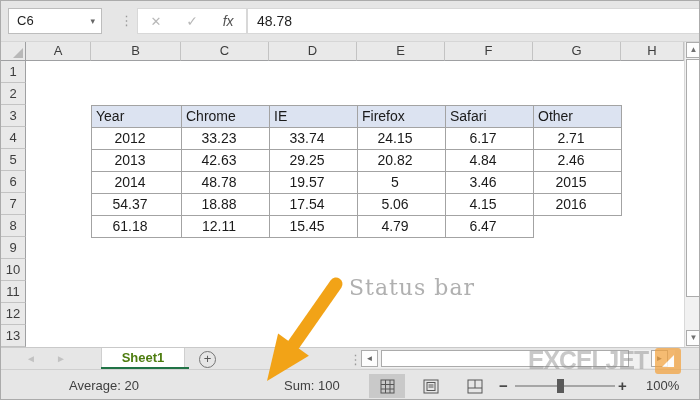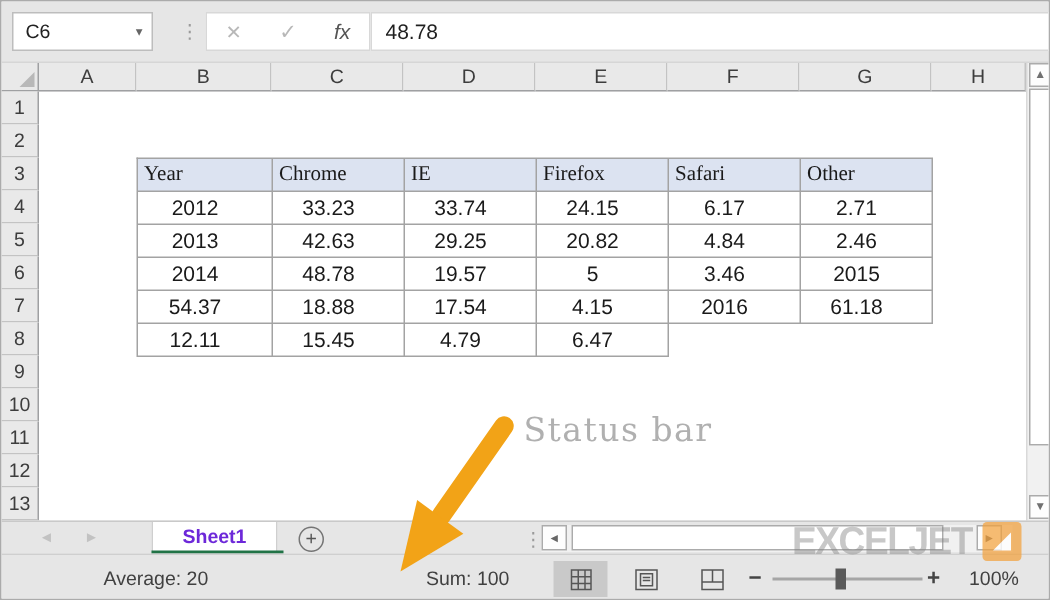--- a/index.html
+++ b/index.html
@@ -38,36 +38,36 @@
   .rowheads { position:absolute; left:0; top:60px; width:25px; }
   .rowh { width:25px; height:22px; background:#E9E9E9; border-right:1px solid #9FA0A2;
     border-bottom:1px solid #C3C3C3; font-size:13px; color:#3D3D3D;
     text-align:center; line-height:21px; }
   
   .xl-table { position:absolute; left:90px; top:104px; display:grid;
     grid-template-columns:90px 88px 88px 88px 88px 88px;
     border-top:1px solid #A3A3A3; border-left:1px solid #A3A3A3; background:#fff; }
   .tcell { height:22px; border-right:1px solid #A3A3A3; border-bottom:1px solid #A3A3A3;
     font-size:14px; color:#1a1a1a; line-height:21px; }
-  .tcell.th { background:#DCE3F1; padding-left:4px;font-family:Liberation Serif, serif; }
+  .tcell.th { background:#DCE3F1; padding-left:4px; }
   .tcell.num { text-align:center; padding-right:13px; }
   
   .vscroll { position:absolute; left:683px; top:41px; width:17px; height:305px;
     background:#F1F1F1; border-left:1px solid #D9D9D9; }
   .vs-btn { position:absolute; left:1px; width:15px; height:16px; background:#FDFDFD;
     border:1px solid #ABABAB; color:#707070; font-size:8px; text-align:center; line-height:14px; }
   .vs-thumb { position:absolute; left:1px; top:17px; width:15px; height:238px;
     background:#FFF; border:1px solid #ABABAB; }
   
   .tabbar { position:absolute; left:0; top:346px; width:700px; height:22px;
     background:#E6E6E6; border-top:1px solid #C9C9C9; }
   .tnav { position:absolute; top:5px; font-size:10px; color:#C2C2C2; }
   .sheettab { position:absolute; left:100px; top:0; width:84px; height:22px;
     background:#fff; border-left:1px solid #CFCFCF; border-right:1px solid #CFCFCF;
-    text-align:center; font-size:13px; font-weight:bold; color:#6d28d9; line-height:20px; }
+    text-align:center; font-size:13px; font-weight:bold; color:#4d7c0f; line-height:20px; }
   .sheettab .bar { position:absolute; left:-1px; bottom:0; width:88px; height:3px; background:#217346; }
   .addsheet { position:absolute; left:198px; top:3px; width:17px; height:17px;
     border:1px solid #757575; border-radius:50%; color:#565656; font-size:13px;
     text-align:center; line-height:14px; }
   .hscroll { position:absolute; left:360px; top:2px; width:314px; height:18px; background:#F1F1F1; }
   .hs-btn { position:absolute; top:0; width:17px; height:17px; background:#FDFDFD;
     border:1px solid #ABABAB; color:#666; font-size:8px; text-align:center; line-height:15px; }
   .hs-thumb { position:absolute; left:20px; top:0; width:248px; height:17px;
     background:#FFF; border:1px solid #ABABAB; }
   
@@ -163,20 +163,21 @@
       <div class="tcell num">2.46</div>
       <div class="tcell num">2014</div>
       <div class="tcell num">48.78</div>
       <div class="tcell num">19.57</div>
       <div class="tcell num">5</div>
       <div class="tcell num">3.46</div>
       <div class="tcell num">2015</div>
       <div class="tcell num">54.37</div>
       <div class="tcell num">18.88</div>
       <div class="tcell num">17.54</div>
+      <div class="tcell num">5.06</div>
       <div class="tcell num">4.15</div>
       <div class="tcell num">2016</div>
       <div class="tcell num">61.18</div>
       <div class="tcell num">12.11</div>
       <div class="tcell num">15.45</div>
       <div class="tcell num">4.79</div>
       <div class="tcell num">6.47</div>
     </div>
 
   <div class="vscroll">

